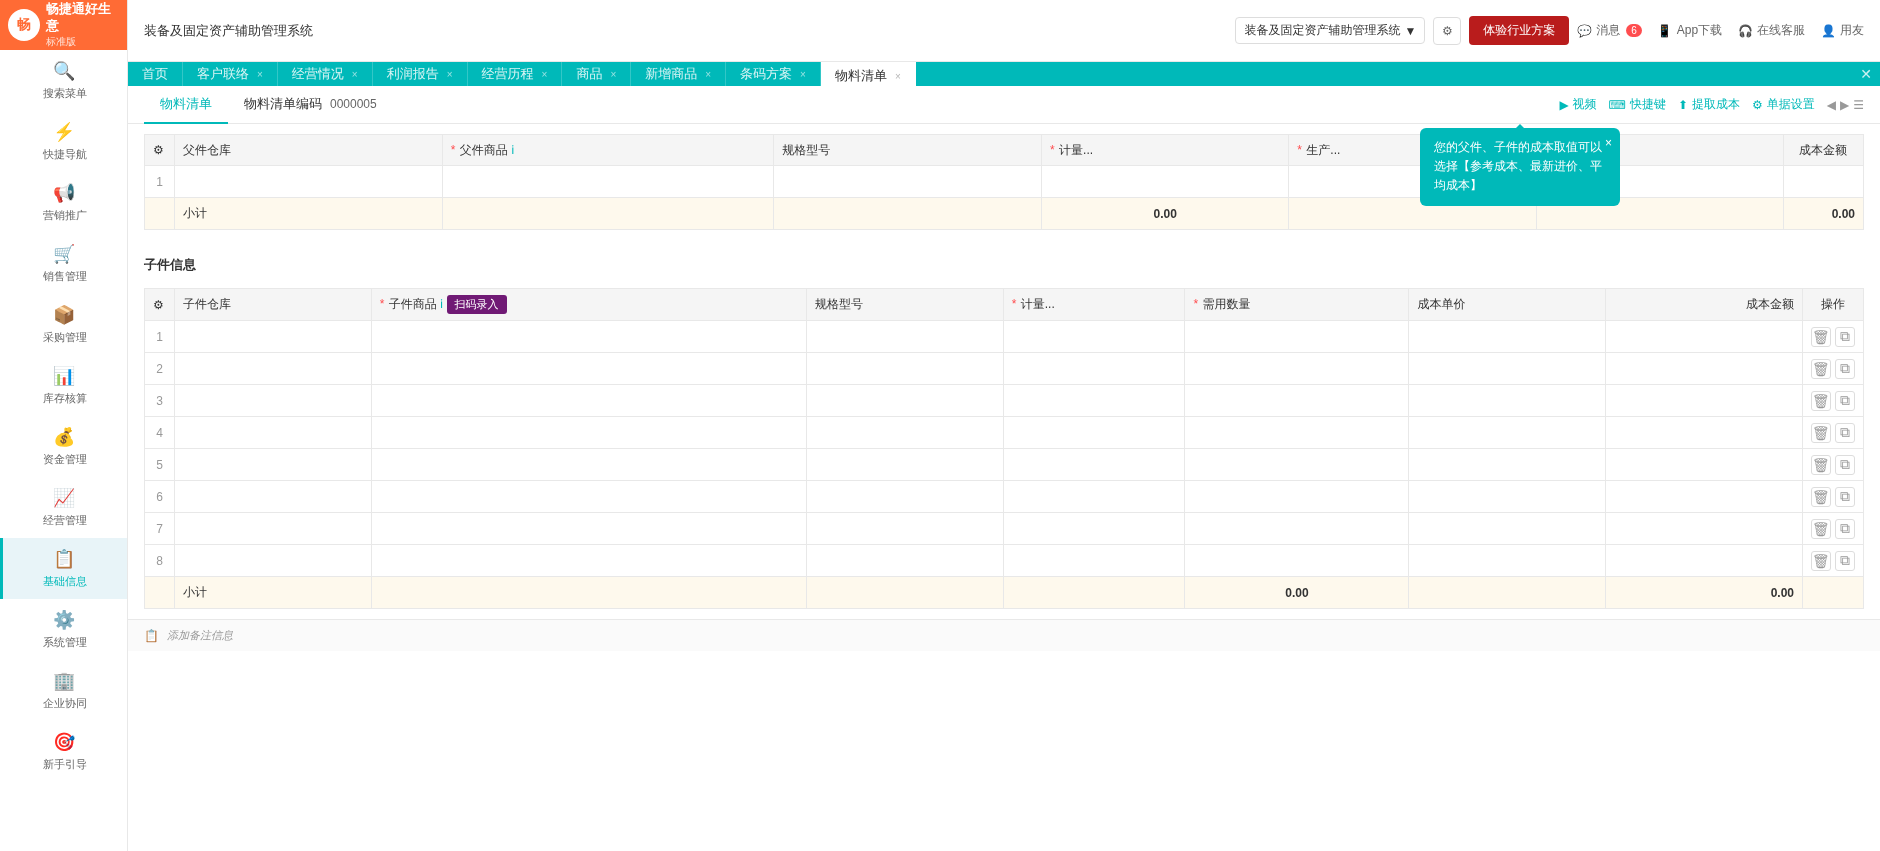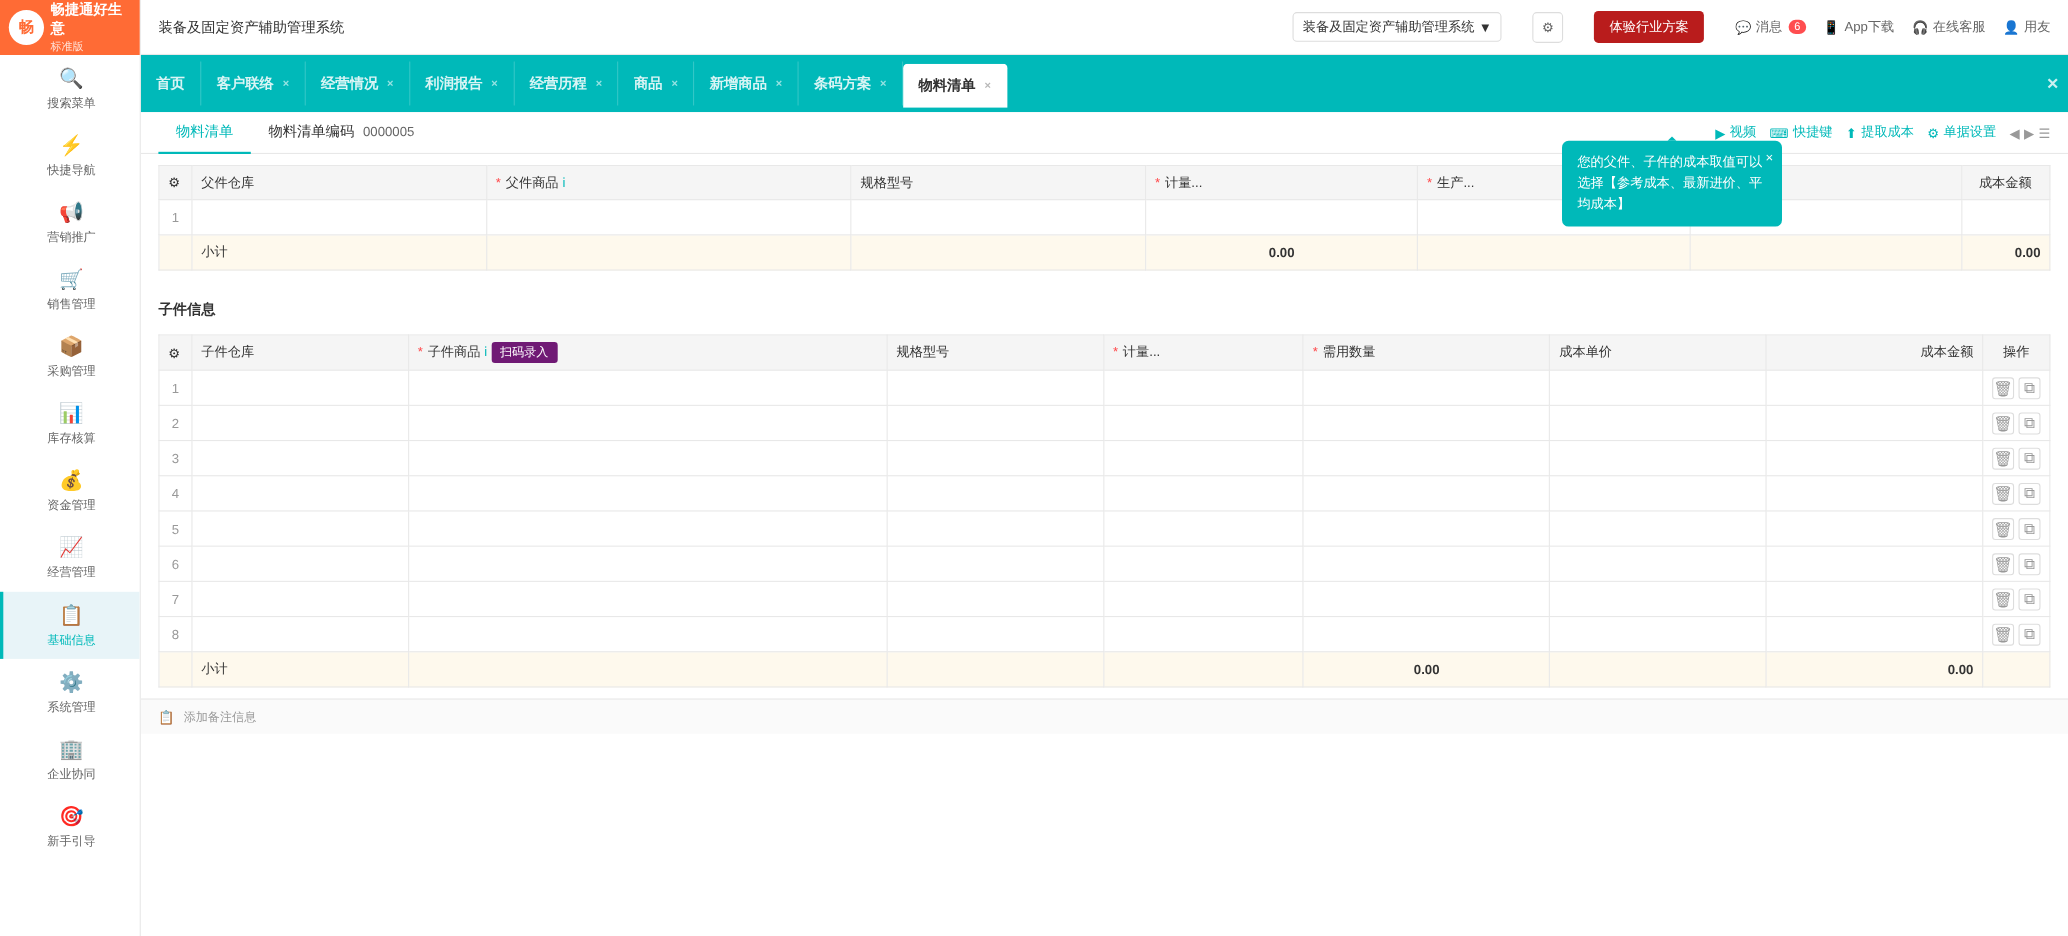--- a/index.html
+++ b/index.html
@@ -13,31 +13,31 @@
     .sidebar-logo-sub { color: rgba(255,255,255,0.8); font-size: 10px; }
     .sidebar-nav { flex: 1; overflow-y: auto; }
     .sidebar-item { display: flex; flex-direction: column; align-items: center; padding: 10px 4px; cursor: pointer; color: #666; font-size: 11px; gap: 4px; border-left: 3px solid transparent; }
     .sidebar-item.active { background: #e8f4f8; color: #00b9b9; border-left: 3px solid #00b9b9; }
     .sidebar-item .icon { font-size: 18px; }
 
     
     .main { flex: 1; display: flex; flex-direction: column; overflow: hidden; }
 
     
-    .topbar { background: #fff; height: 50px; display: flex; align-items: center; padding: 0 16px; border-bottom: 1px solid #e8e8e8; gap: 28px; }
+    .topbar { background: #fff; height: 62px; display: flex; align-items: center; padding: 0 16px; border-bottom: 1px solid #e8e8e8; gap: 8px; }
     .topbar-title { font-size: 13px; color: #333; flex: 1; }
     .topbar-select { display: flex; align-items: center; gap: 4px; border: 1px solid #ddd; border-radius: 4px; padding: 4px 8px; font-size: 12px; color: #333; }
     .topbar-btn { background: #b91c1c; color: #fff; border: none; border-radius: 4px; padding: 6px 14px; font-size: 12px; cursor: pointer; }
     .topbar-actions { display: flex; align-items: center; gap: 16px; color: #666; font-size: 12px; }
     .topbar-actions .action-item { display: flex; align-items: center; gap: 4px; cursor: pointer; }
     .badge { background: #ff4d4f; color: #fff; border-radius: 10px; padding: 1px 5px; font-size: 10px; margin-left: 2px; }
     .gear-btn { width: 28px; height: 28px; border: 1px solid #ddd; border-radius: 4px; display: flex; align-items: center; justify-content: center; cursor: pointer; color: #666; }
 
     
-    .tabbar { background: #00b9b9; display: flex; align-items: center; height: 52px; overflow-x: auto; font-weight: bold; }
+    .tabbar { background: #00b9b9; display: flex; align-items: center; height: 24px; overflow-x: auto; }
     .tabbar::-webkit-scrollbar { display: none; }
     .tab { display: flex; align-items: center; gap: 4px; padding: 0 14px; height: 40px; color: rgba(255,255,255,0.85); font-size: 13px; cursor: pointer; white-space: nowrap; border-right: 1px solid rgba(255,255,255,0.2); flex-shrink: 0; }
     .tab.active { background: #fff; color: #333; border-radius: 4px 4px 0 0; margin-top: 4px; }
     .tab .close-icon { font-size: 10px; opacity: 0.7; margin-left: 4px; }
     .tab.active .close-icon { color: #999; }
     .tabbar-end { margin-left: auto; display: flex; align-items: center; padding-right: 8px; color: rgba(255,255,255,0.85); font-size: 16px; cursor: pointer; }
 
     
     .content { flex: 1; overflow-y: auto; background: #fff; }
 
@@ -470,21 +470,21 @@
   <td></td>
   <td style="text-align:right;font-weight:bold;">0.00</td>
   <td></td>
 </tr>
           </tbody>
       </table>
     </div>
 
     <div class="bottom-area">
       <span>📋</span>
-      <span style="color:#999;font-size:11px;">添加备注信息</span>
+      <span style="color:#999;font-size:11px;font-style:italic;">添加备注信息</span>
     </div>
   </div>
 </div>
 
 <div class="tooltip-overlay">
   <div class="tooltip-box">
     <span class="tooltip-close">×</span>
     <span>您的父件、子件的成本取值可以选择【参考成本、最新进价、平均成本】</span>
   </div>
 </div>

